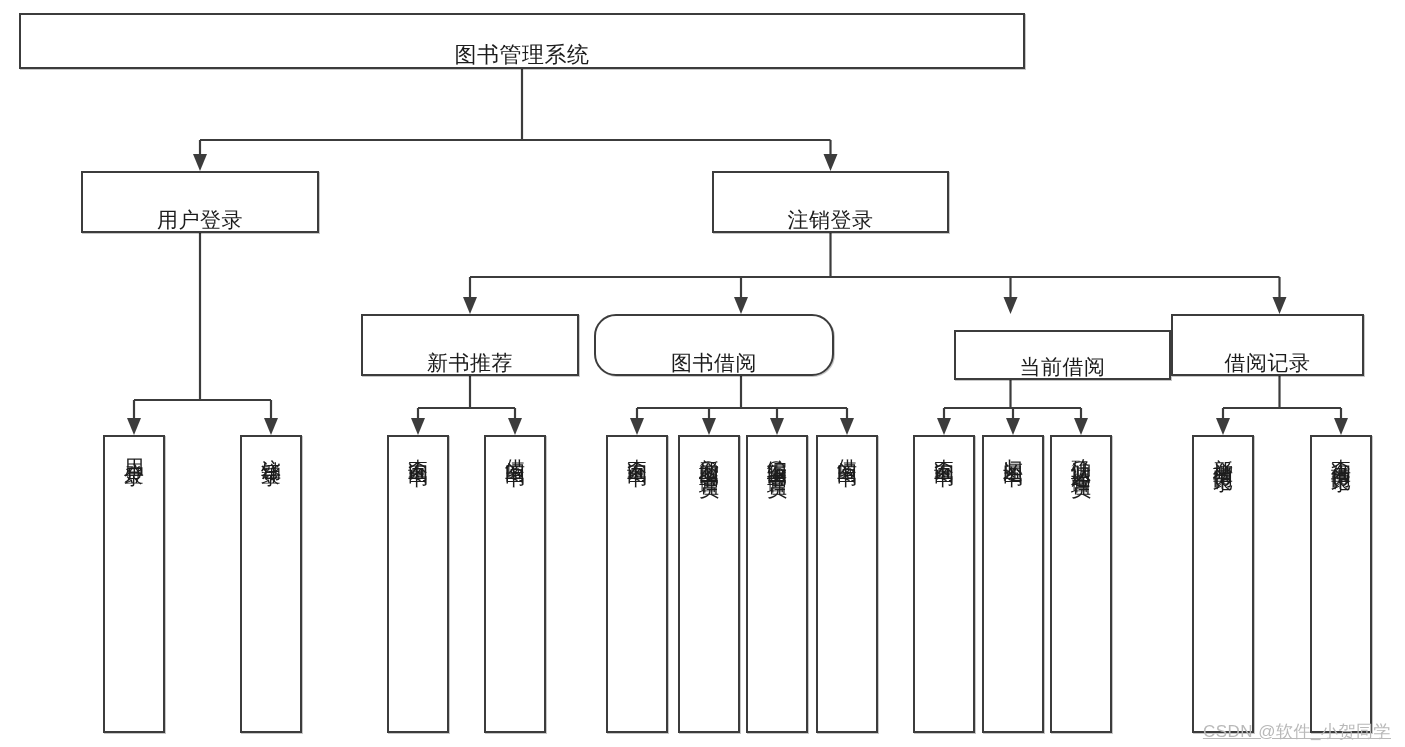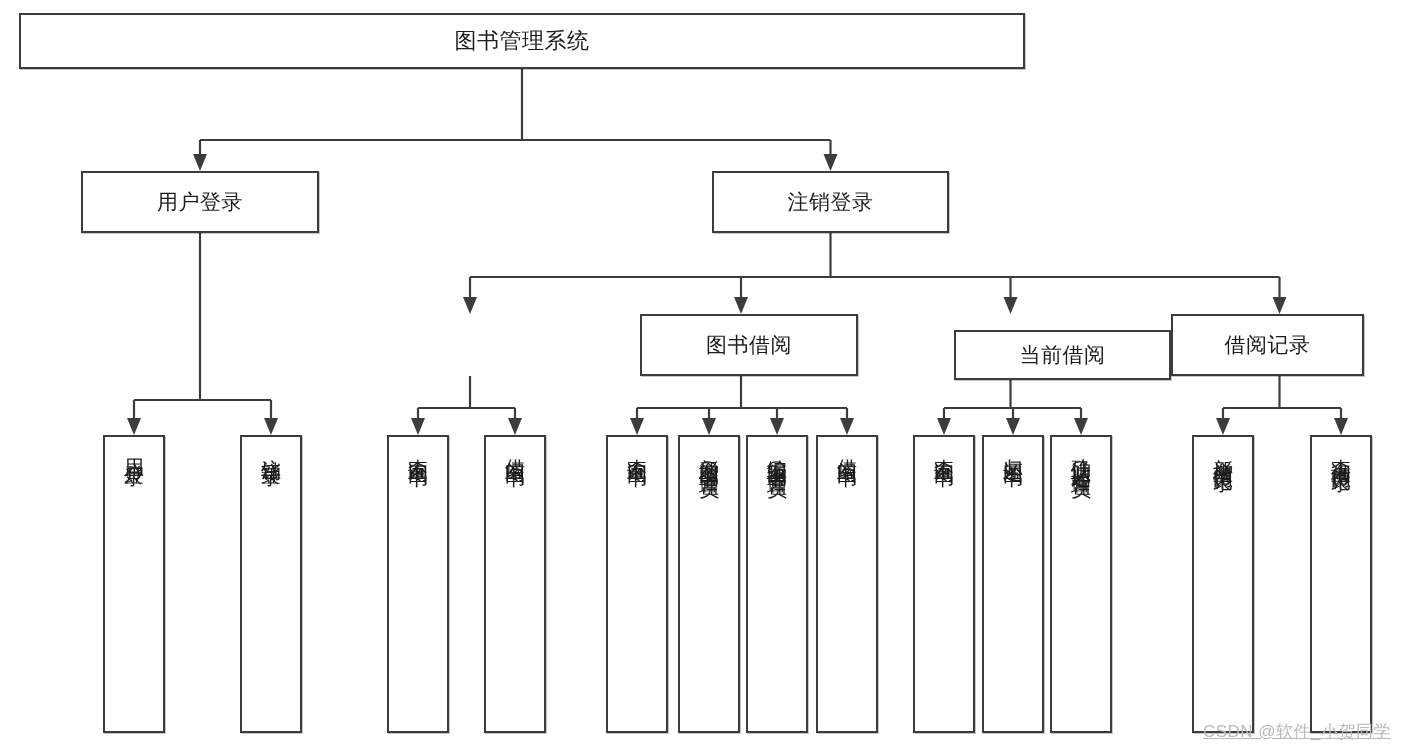--- a/index.html
+++ b/index.html
@@ -19,21 +19,21 @@
     overflow: hidden;
   }
   
   .node {
     position: absolute;
     box-sizing: border-box;
     background: #ffffff;
     border: 2px solid #3c3c3c;
     box-shadow: 1px 1px 0 rgba(0,0,0,0.22);
     display: flex;
-    align-items: center;
+    align-items: flex-end;
     justify-content: center;
     color: #1c1c1c;
   }
   .node-label {
     display: block;
     text-align: center;
     letter-spacing: 0.5px;
     color: #1c1c1c;
     white-space: nowrap;
   }
@@ -155,21 +155,24 @@
     <span class="node-label">图书管理系统</span>
   </div>
 
   <div class="node horiz" style="left: 81px; top: 171px; width: 238px; height: 62px;">
     <span class="node-label">用户登录</span>
   </div>
   <div class="node horiz" style="left: 712px; top: 171px; width: 237px; height: 62px;">
     <span class="node-label">注销登录</span>
   </div>
 
-  <div class="node horiz" style="left: 640px; top: 314px; width: 218px; height: 62px;">
+  <div class="node horiz" style="left: 361px; top: 314px; width: 218px; height: 62px;">
+    <span class="node-label">新书推荐</span>
+  </div>
+  <div class="node horiz" style="left: 594px; top: 314px; width: 240px; height: 62px; border-radius: 22px;">
     <span class="node-label">图书借阅</span>
   </div>
   <div class="node horiz" style="left: 954px; top: 314px; width: 217px; height: 50px; margin-top: 16px;">
     <span class="node-label">当前借阅</span>
   </div>
   <div class="node horiz" style="left: 1171px; top: 314px; width: 193px; height: 62px;">
     <span class="node-label">借阅记录</span>
   </div>
 
   <div class="node vert" style="left: 103px; top: 435px; width: 62px; height: 298px;">

